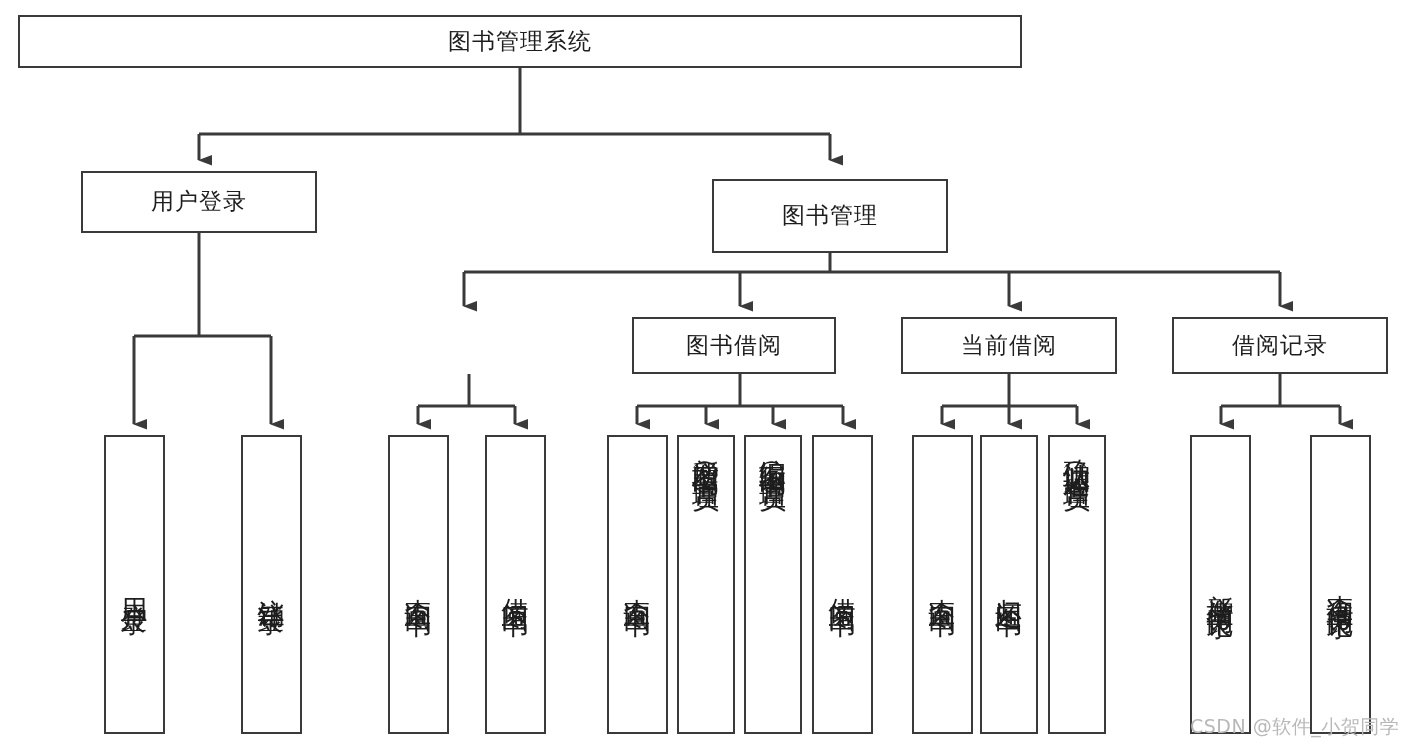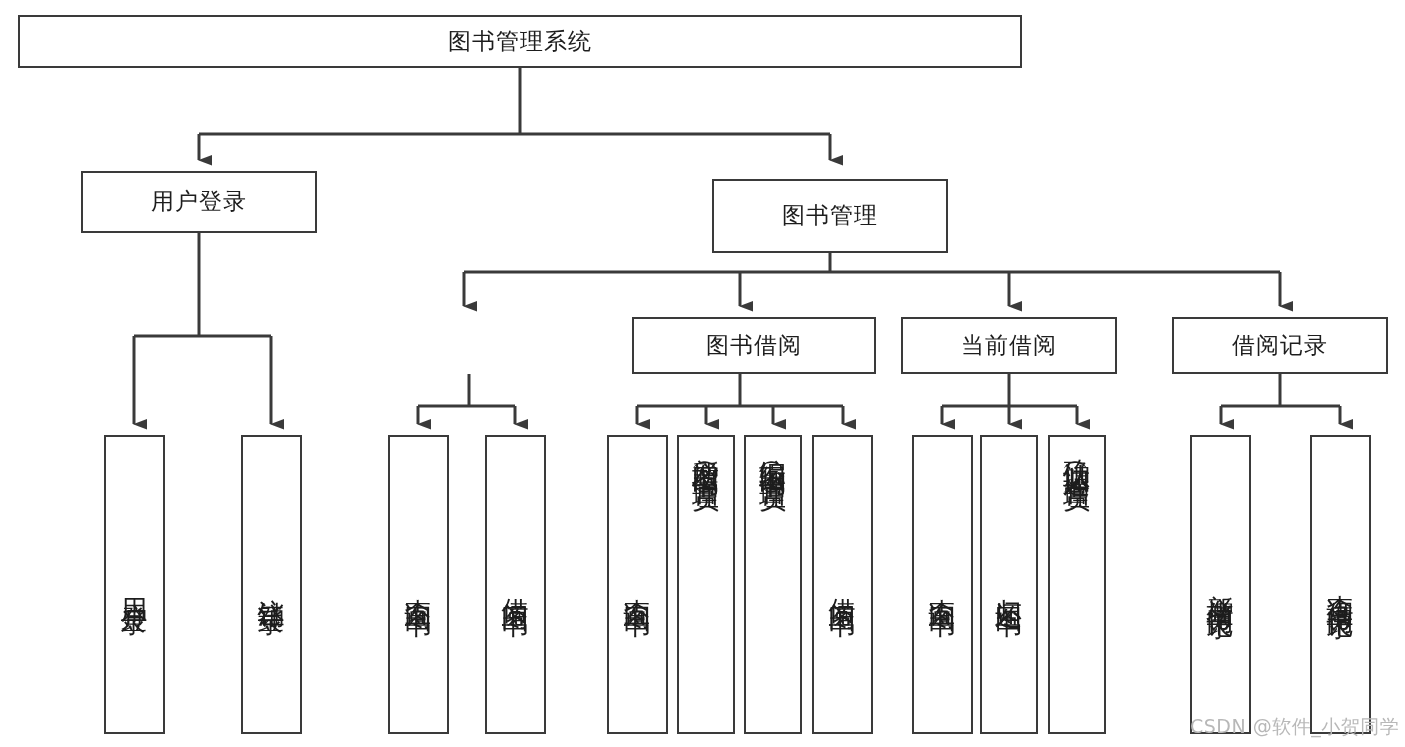--- a/index.html
+++ b/index.html
@@ -138,21 +138,21 @@
 
   <div class="node h" style="left:81px; top:171px; width:236px; height:62px;">
     <span class="lbl">用户登录</span>
   </div>
 
   <div class="node h" style="left:712px; top:171px; width:236px; height:74px;margin-top:8px;">
     <span class="lbl">图书管理</span>
   </div>
 
 
-  <div class="node h" style="left:632px; top:317px; width:244px; height:57px;">
+  <div class="node h" style="left:632px; top:317px; width:204px; height:57px;">
     <span class="lbl">图书借阅</span>
   </div>
 
   <div class="node h" style="left:1172px; top:317px; width:216px; height:57px;">
     <span class="lbl">借阅记录</span>
   </div>
 
   <div class="node h" style="left:901px; top:317px; width:216px; height:57px;">
     <span class="lbl">当前借阅</span>
   </div>

